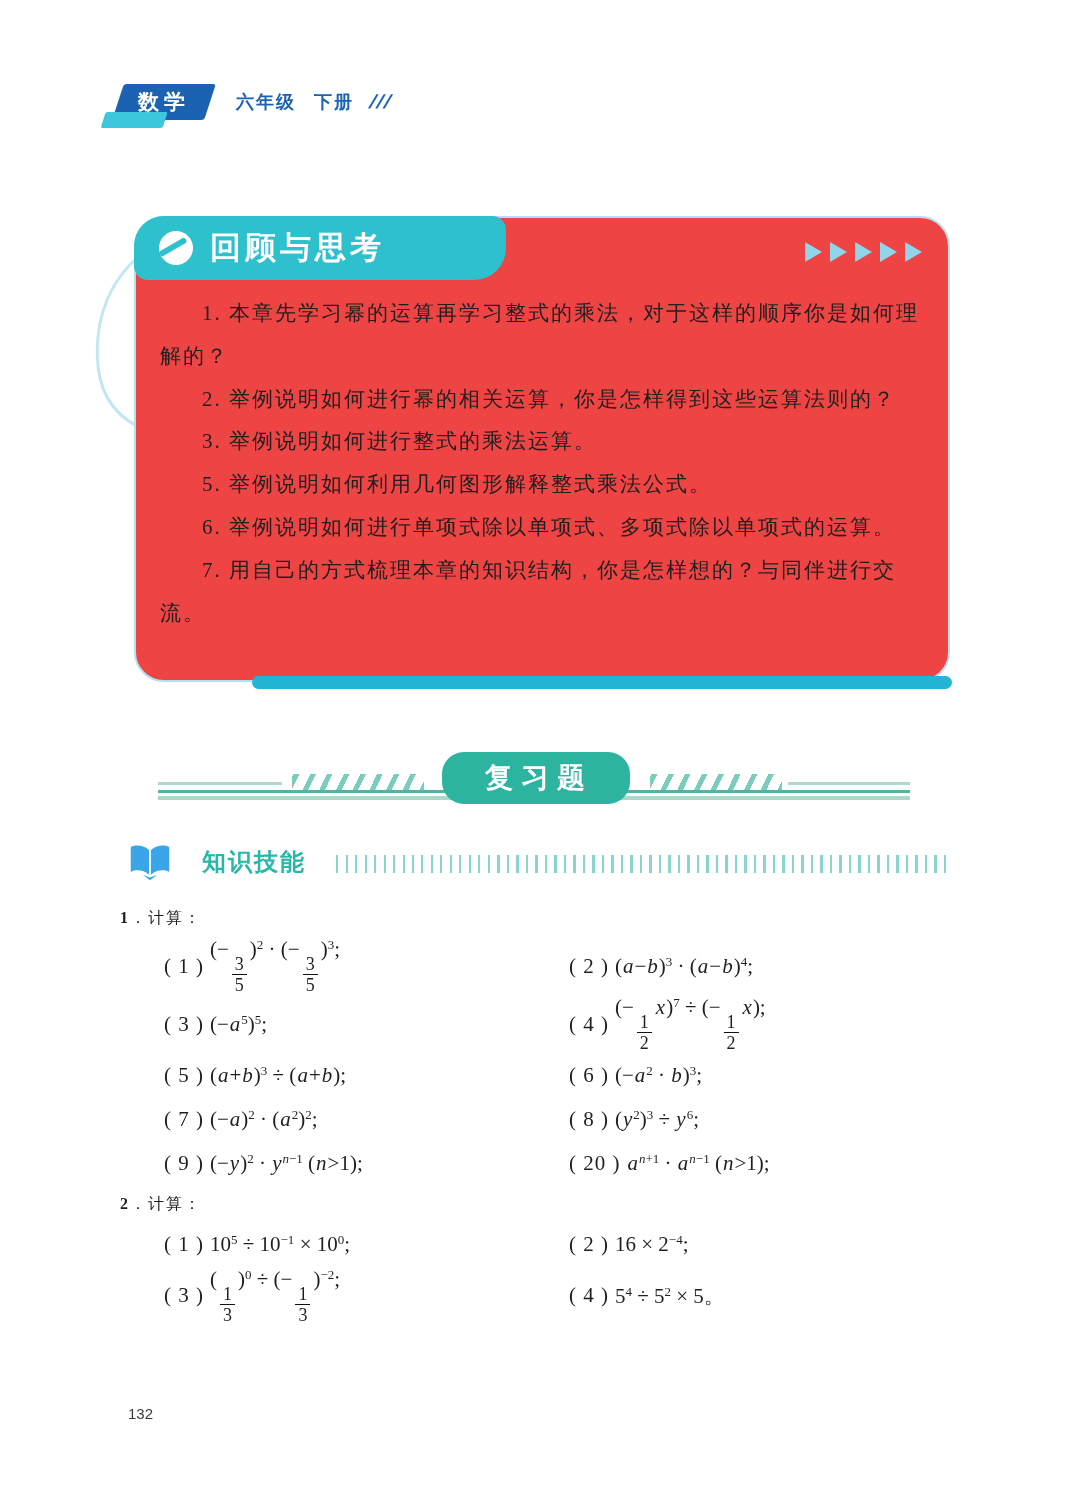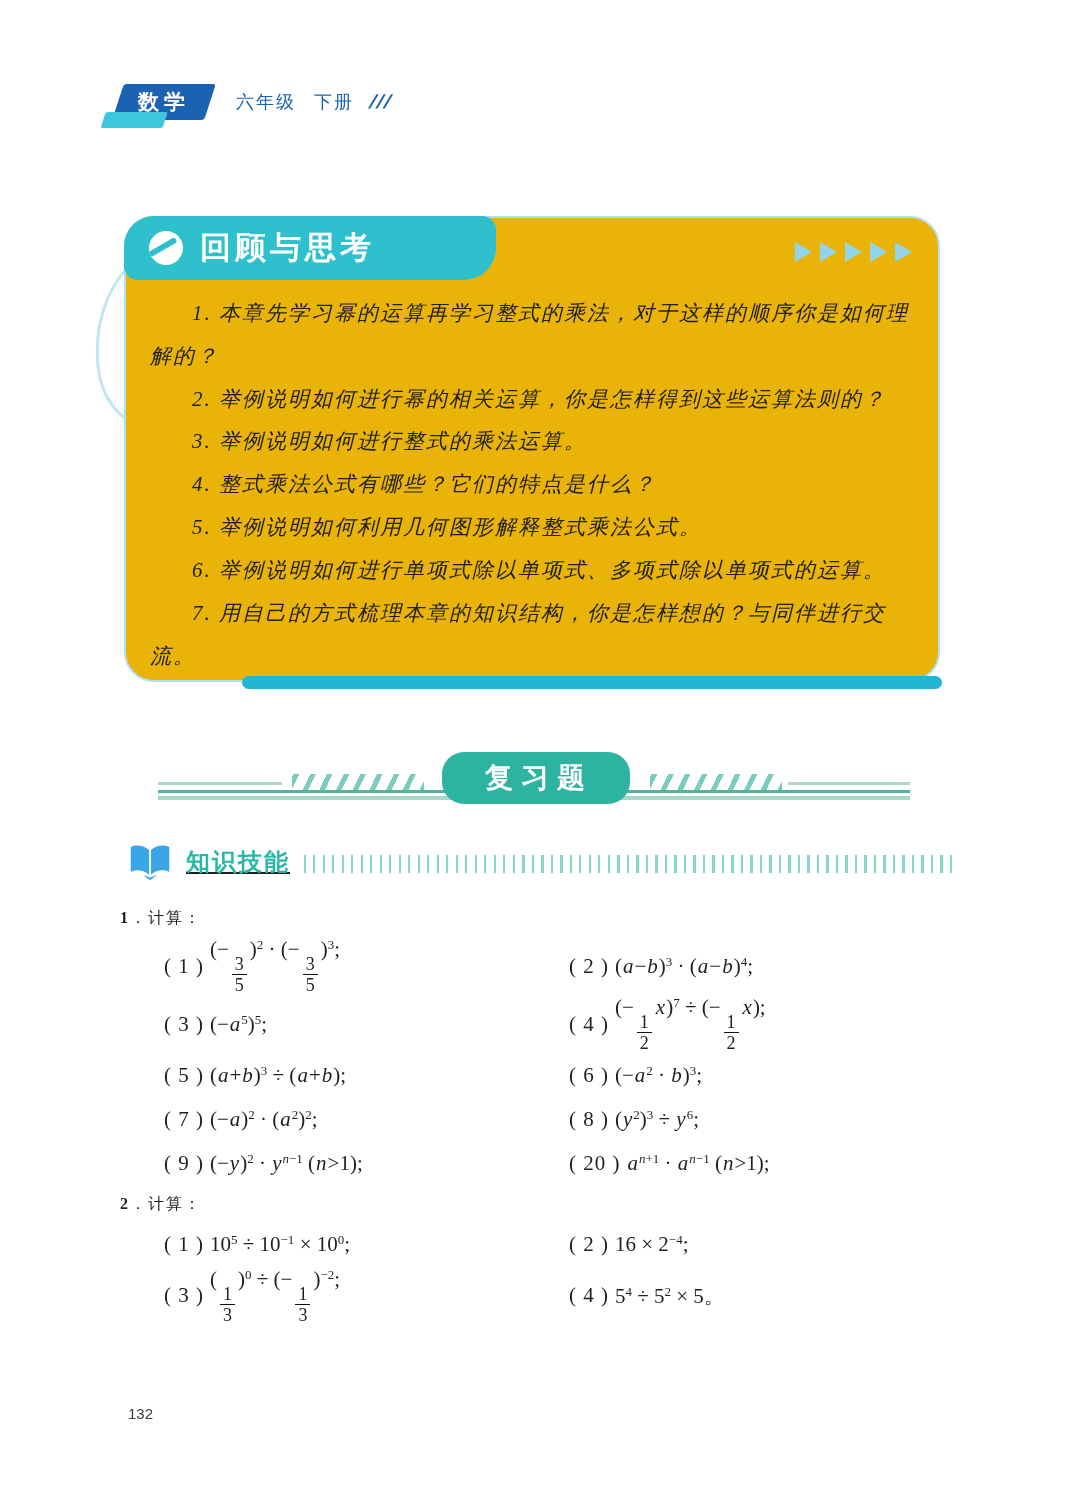--- a/index.html
+++ b/index.html
@@ -5,56 +5,56 @@
   html,body{margin:0;padding:0;background:#fff;}
   .page{position:relative;width:1066px;height:1508px;background:#fff;overflow:hidden;
         font-family:"Liberation Serif","DejaVu Serif",serif;color:var(--ink,#1f1f1f);}
 
   
   .hdr{position:absolute;left:118px;top:84px;display:flex;align-items:center;}
   .badge{position:relative;width:92px;height:36px;background:var(--blue);transform:skewX(-18deg);border-radius:3px;z-index:1;}
   .badge::after{content:"";position:absolute;left:-9px;bottom:-8px;width:62px;height:16px;background:var(--cyan);z-index:-1;border-radius:2px;}
   .badge span{display:block;transform:skewX(18deg);text-align:center;line-height:36px;color:#fff;
               font-weight:bold;font-size:21px;letter-spacing:5px;font-family:"Liberation Sans",sans-serif;}
-  .hdr-title{margin-left:26px;color:var(--blue);font-size:18px;font-weight:normal;letter-spacing:2px;
+  .hdr-title{margin-left:26px;color:var(--blue);font-size:18px;font-weight:bold;letter-spacing:2px;
              font-family:"Liberation Sans",sans-serif;display:flex;gap:18px;}
   .hdr-slashes{margin-left:16px;color:var(--blue);font-weight:bold;font-style:italic;font-size:19px;
                letter-spacing:2px;transform:skewX(-12deg);font-family:"Liberation Sans",sans-serif;}
 
   
   .curve{position:absolute;left:88px;top:238px;z-index:0;}
-  .rbox{position:absolute;left:124px;top:216px;width:812px;height:462px;border:2px solid var(--boxborder);
-        border-radius:30px;background:#eab308;z-index:1;}
+  .rbox{position:absolute;left:134px;top:216px;width:812px;height:462px;border:2px solid var(--boxborder);
+        border-radius:30px;background:#ef4444;z-index:1;}
   .rbox-bar{position:absolute;left:116px;bottom:-9px;width:700px;height:13px;background:var(--boxbar);border-radius:8px;}
   .rbox-banner{position:absolute;left:-2px;top:-2px;width:372px;height:64px;background:var(--boxteal);
                border-radius:30px 14px 32px 14px;display:flex;align-items:center;padding-left:22px;box-sizing:border-box;}
   .pen{width:40px;height:40px;display:inline-block;}
   .rbox-title{color:#fff;font-size:31px;font-weight:bold;margin-left:14px;letter-spacing:4px;
               font-family:"Liberation Sans",sans-serif;}
   .rbox-arrows{position:absolute;right:26px;top:24px;display:flex;gap:8px;}
   .tri{width:0;height:0;border-left:17px solid var(--arrow);border-top:10px solid transparent;border-bottom:10px solid transparent;}
   .rbox-questions{position:absolute;left:24px;right:16px;top:74px;font-size:21px;letter-spacing:2px;line-height:2.04;}
-  .rbox-questions p{margin:0;text-indent:2em;font-style:italic;}
+  .rbox-questions p{margin:0;text-indent:2em;}
 
   
   .rev{position:absolute;left:120px;top:750px;width:815px;height:60px;}
   .ls{position:absolute;top:32px;height:3px;background:var(--lineShort);}
   .ls.l{left:38px;width:124px;} .ls.r{left:668px;width:122px;}
   .slash{position:absolute;top:24px;width:132px;height:18px;
          background:repeating-linear-gradient(-64deg,var(--slash) 0 5px,transparent 5px 15px);}
   .slash.l{left:172px;} .slash.r{left:530px;}
   .bl{position:absolute;left:38px;width:752px;}
   .bl.thin{top:40px;height:3px;background:var(--lineThin);}
   .bl.thick{top:46px;height:4px;background:var(--lineThick);}
   .pill{position:absolute;left:322px;top:2px;width:188px;height:52px;background:var(--green);border-radius:22px;
         color:#fff;font-size:28px;font-weight:bold;letter-spacing:8px;display:flex;align-items:center;justify-content:center;
         font-family:"Liberation Sans",sans-serif;padding-left:6px;box-sizing:border-box;}
 
   
-  .sect{position:absolute;left:128px;top:842px;width:824px;display:flex;align-items:center;gap:14px;text-decoration:underline;}
+  .sect{position:absolute;left:128px;top:842px;width:824px;display:flex;align-items:center;gap:30px;}
   .book{width:44px;height:40px;color:var(--bookBlue);}
   .sect-title{color:var(--sectionTeal);font-size:24px;font-weight:bold;letter-spacing:2px;
               font-family:"Liberation Sans",sans-serif;}
   .ticks{flex:1;height:18px;margin-top:4px;background:repeating-linear-gradient(90deg,var(--tick) 0 2px,transparent 2px 9.5px);}
 
   
   .problems{position:absolute;left:120px;top:900px;width:840px;}
   .prob-h{font-size:16px;margin:8px 0 8px 0;letter-spacing:2px;}
   .prob-h b{font-family:"Liberation Serif",serif;}
   .prow{display:flex;padding-left:44px;align-items:center;min-height:44px;}
@@ -108,21 +108,20 @@
       <span class="tri"></span>
       <span class="tri"></span>
       <span class="tri"></span>
       <span class="tri"></span>
       <span class="tri"></span>
     </div>
     <div class="rbox-questions">
         <p>1. 本章先学习幂的运算再学习整式的乘法，对于这样的顺序你是如何理解的？</p>
         <p>2. 举例说明如何进行幂的相关运算，你是怎样得到这些运算法则的？</p>
         <p>3. 举例说明如何进行整式的乘法运算。</p>
-        <p>4. 整式乘法公式有哪些？它们的特点是什么？</p>
         <p>5. 举例说明如何利用几何图形解释整式乘法公式。</p>
         <p>6. 举例说明如何进行单项式除以单项式、多项式除以单项式的运算。</p>
         <p>7. 用自己的方式梳理本章的知识结构，你是怎样想的？与同伴进行交流。</p>
       </div>
     <div class="rbox-bar"></div>
   </div>
 
   <div class="rev">
     <div class="ls l"></div>
     <div class="ls r"></div>

